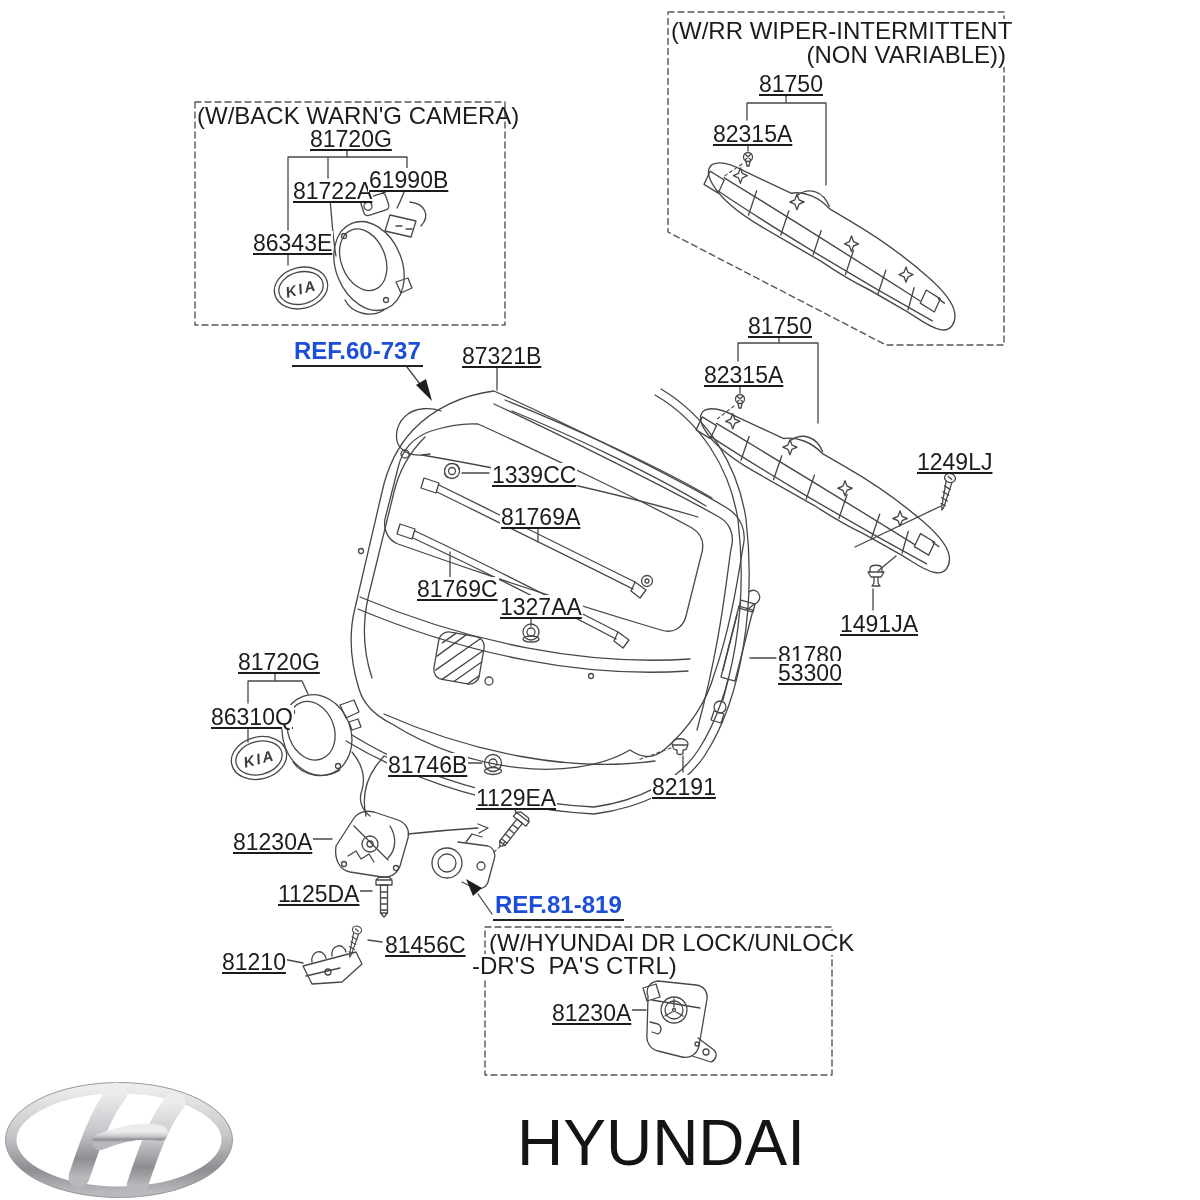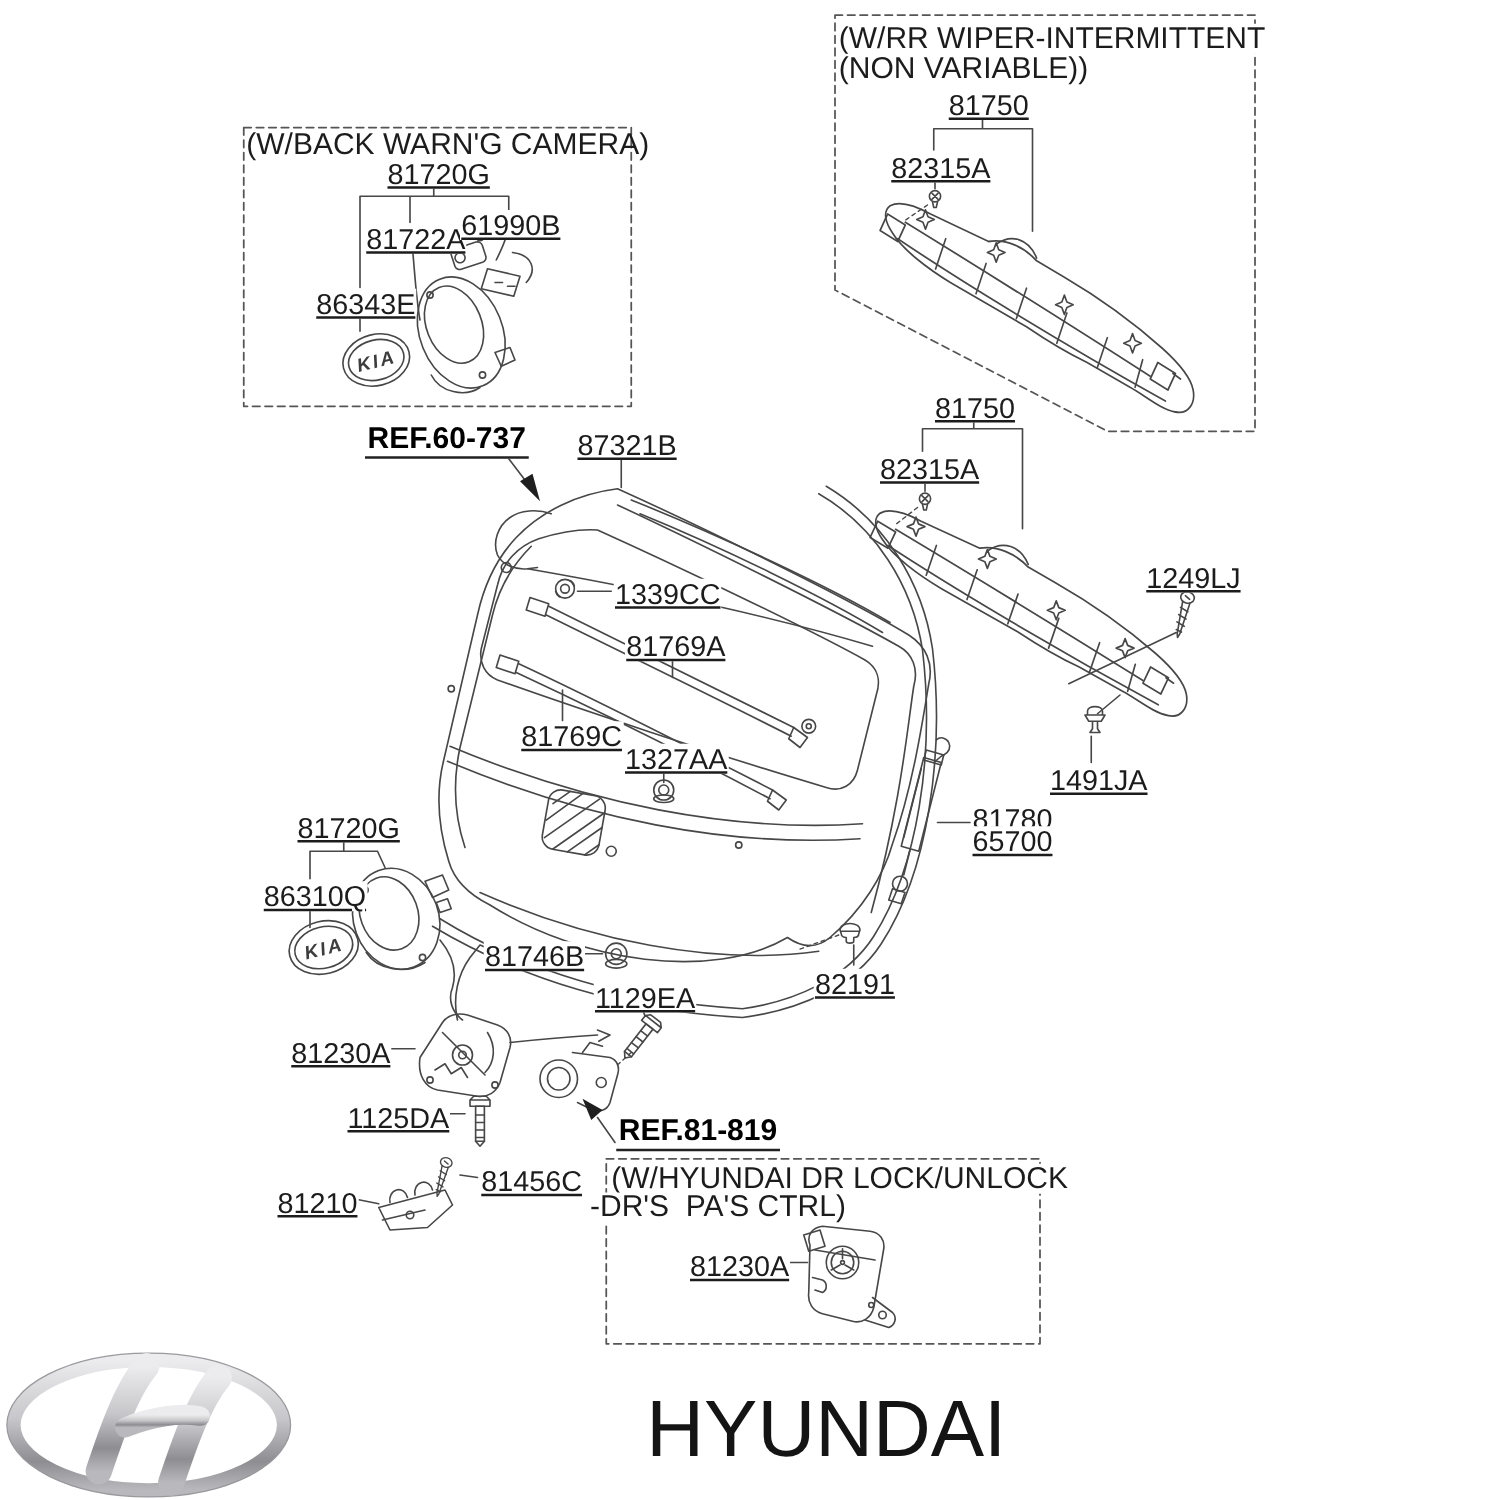--- a/index.html
+++ b/index.html
@@ -10,21 +10,21 @@
      stroke:#474747;stroke-width:1.3;fill:none;stroke-linejoin:round;stroke-linecap:round;}
   .art .dash{stroke-dasharray:6 4;stroke:#555;stroke-width:1.4;}
   .art .dot{stroke-dasharray:3 3;stroke-width:1.1;}
   .art .arrowhead{fill:#1f1f1f;stroke:none;}
   .art .star{fill:#4a4a4a;stroke:none;}
   .art text.kia{font:italic bold 15px "Liberation Sans",sans-serif;fill:#3d3d3d;
      text-anchor:middle;letter-spacing:2px;stroke:none;}
   .pn{position:absolute;font-size:23px;line-height:1.05;color:#1c1c1c;background:#fff;
       padding:0 1px;white-space:pre;text-decoration:underline;}
   .bt{position:absolute;font-size:24px;line-height:1.0;color:#1c1c1c;white-space:pre;background:#fff;}
-  .ref{position:absolute;font-size:24px;line-height:1.0;font-weight:bold;color:#000000;
+  .ref{position:absolute;font-size:24px;line-height:1.0;font-weight:bold;color:#1d4ed8;
        background:#fff;border-bottom:2px solid #222;padding:0 2px 2px 2px;white-space:pre;}
   .footer-text{position:absolute;left:517px;top:1106px;font-size:64px;color:#141414;
        display:flex;white-space:pre;}
 </style>
 </head>
 <body>
 
 <div id="canvas">
 
 <svg class="art" width="1200" height="1200" viewBox="0 0 1200 1200">
@@ -305,21 +305,21 @@
     <ellipse cx="119" cy="1140" rx="108" ry="52" style="stroke:url(#silv);stroke-width:11;fill:none"></ellipse>
     <ellipse cx="119" cy="1140" rx="113.5" ry="57.5" style="stroke:#9a9a9e;stroke-width:1;fill:none"></ellipse>
     <path d="M79,1177 C89,1147 101,1112 117,1093" style="stroke:url(#silv);stroke-width:21;fill:none" stroke-linecap="round"></path>
     <path d="M137,1186 C147,1156 159,1121 175,1102" style="stroke:url(#silv);stroke-width:21;fill:none" stroke-linecap="round"></path>
     <path d="M100,1142 C122,1133 144,1130 160,1133" style="stroke:url(#silv);stroke-width:16;fill:none"></path>
   </g>
 </svg>
 
 <span class="bt" style="left:671px;top:19px">(W/RR WIPER-INTERMITTENT</span>
 <span class="bt" style="left:197px;top:104px;width:306px;text-align:center">(W/BACK WARN'G CAMERA)</span>
-<span class="bt" style="left:671px;top:43px;width:314px;text-align:left">(NON VARIABLE))</span>
+<span class="bt" style="left:692px;top:43px;width:314px;text-align:right">(NON VARIABLE))</span>
 <span class="bt" style="left:489px;top:931px">(W/HYUNDAI DR LOCK/UNLOCK</span>
 <span class="bt" style="left:472px;top:954px;width:328px;text-align:left">-DR'S  PA'S CTRL)</span>
 
 <span class="ref" style="left:292px;top:339px">REF.60-737</span>
 <span class="ref" style="left:493px;top:893px">REF.81-819</span>
 
 <span class="pn" style="left:309px;top:127px">81720G</span>
 <span class="pn" style="left:292px;top:179px">81722A</span>
 <span class="pn" style="left:368px;top:168px">61990B</span>
 <span class="pn" style="left:252px;top:231px">86343E</span>
@@ -331,21 +331,21 @@
 <span class="pn" style="left:916px;top:450px">1249LJ</span>
 <span class="pn" style="left:839px;top:612px">1491JA</span>
 
 <span class="pn" style="left:461px;top:344px">87321B</span>
 <span class="pn" style="left:491px;top:463px">1339CC</span>
 <span class="pn" style="left:500px;top:505px">81769A</span>
 <span class="pn" style="left:416px;top:577px">81769C</span>
 <span class="pn" style="left:499px;top:595px">1327AA</span>
 
 <span class="pn" style="left:777px;top:643px">81780</span>
-<span class="pn" style="left:777px;top:661px">65700</span>
+<span class="pn" style="left:777px;top:661px">53300</span>
 <span class="pn" style="left:651px;top:775px">82191</span>
 
 <span class="pn" style="left:237px;top:650px">81720G</span>
 <span class="pn" style="left:210px;top:705px">86310Q</span>
 <span class="pn" style="left:387px;top:753px">81746B</span>
 <span class="pn" style="left:475px;top:786px">1129EA</span>
 <span class="pn" style="left:232px;top:830px">81230A</span>
 <span class="pn" style="left:277px;top:882px">1125DA</span>
 <span class="pn" style="left:221px;top:950px">81210</span>
 <span class="pn" style="left:384px;top:933px">81456C</span>

